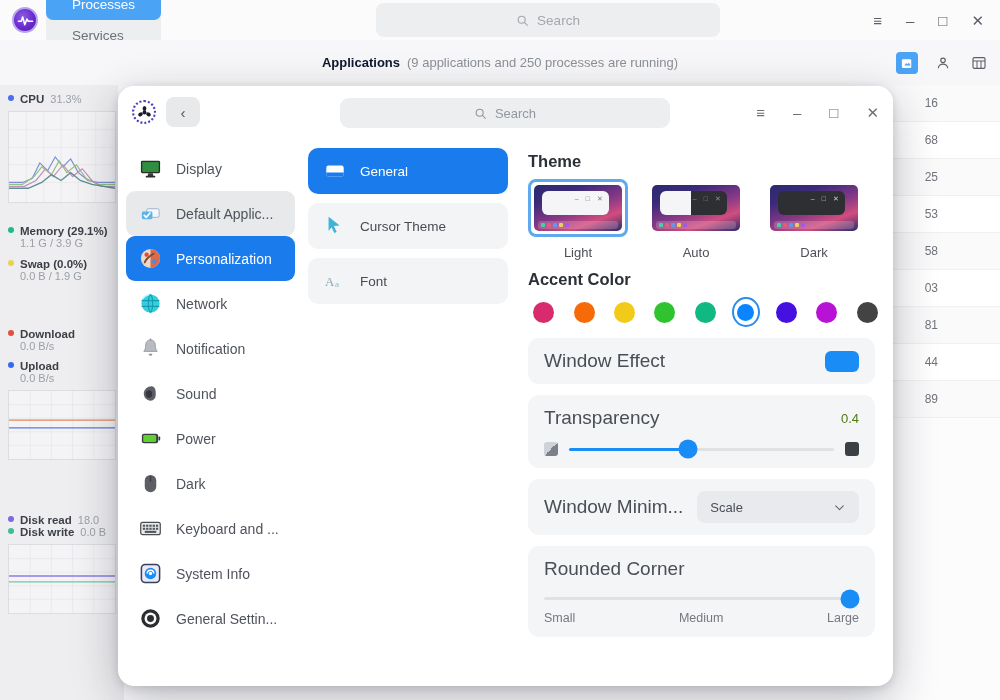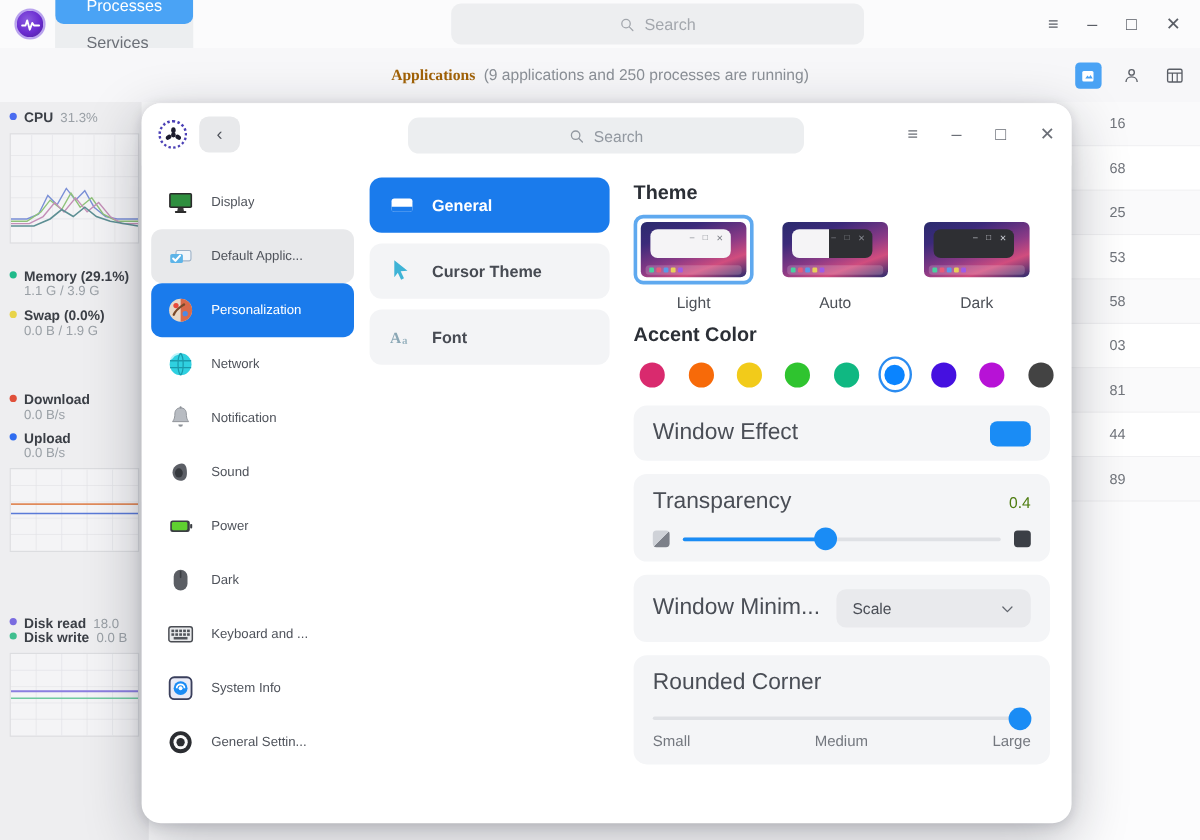--- a/index.html
+++ b/index.html
@@ -38,21 +38,21 @@
   .bg-wincontrols {
     position: absolute; right: 6px; top: 0; height: 40px;
     display: flex; align-items: center; gap: 24px; padding-right: 10px;
   }
   .wc { color: #5a5e66; font-size: 15px; line-height: 1; cursor: default; }
 
   .bg-subbar {
     position: absolute; top: 40px; left: 0; right: 0; height: 45px;
     background: #f7f7f9; display: flex; align-items: center; justify-content: center;
   }
-  .bg-apps-label { font-size: 13px; font-weight: bold; color: #a16207; font-family: Liberation Serif, serif; }
+  .bg-apps-label { font-size: 13px; font-weight: bold; color: #0f172a; }
   .bg-apps-count { font-size: 13px; color: #8b9097; margin-left: 7px; }
   .bg-tools {
     position: absolute; right: 10px; top: 52px;
     display: flex; align-items: center; gap: 14px;
   }
   .tool-ic { width: 22px; height: 22px; display: flex; align-items: center; justify-content: center; }
   .tool-ic.sel { background: #4aa3f5; border-radius: 4px; }
 
   .bg-sidepanel {
     position: absolute; left: 0; top: 85px; width: 124px; bottom: 0;
@@ -109,33 +109,32 @@
   .dlg-wc .wc { color: #6b6f77; font-size: 15px; }
 
   .dlg-body { position: absolute; top: 52px; left: 0; right: 0; bottom: 0; display: flex; }
 
   
   .set-side { width: 185px; padding: 8px 8px 0 8px; overflow: hidden; flex: none; }
   .set-item {
     display: flex; align-items: center; gap: 13px; height: 45px;
     padding: 0 12px; border-radius: 9px; cursor: default; margin-bottom: 0px;
   }
-  .set-item .label { font-size: 11px; color: #4f535b; white-space: nowrap; overflow: hidden; }
+  .set-item .label { font-size: 14px; color: #4f535b; white-space: nowrap; overflow: hidden; }
   .set-item.hover { background: #e8e9eb; }
   .set-item.active { background: #1a7bec; }
   .set-item.active .label { color: #ffffff; }
   .ic { width: 25px; height: 25px; flex: none; display: flex; align-items: center; justify-content: center; }
 
   
   .mid-col { width: 215px; padding: 10px 10px 0 5px; flex: none; }
   .mid-item {
     display: flex; align-items: center; gap: 13px; height: 46px;
     padding: 0 14px; border-radius: 10px; margin-bottom: 9px; cursor: default;
     background: #f3f4f6;
-    font-weight: bold;
   }
   .mid-item.active { background: #1a7bec; }
   .mid-item .label { font-size: 13.5px; color: #474b53; }
   .mid-item.active .label { color: #ffffff; }
 
   
   .right-pane { flex: 1; padding: 8px 12px 0 4px; overflow: hidden; }
   .sec-title { font-size: 16.5px; font-weight: bold; color: #2b2f36; margin: 6px 0 8px 6px; }
 
   .themes { display: flex; gap: 18px; margin: 0 0 4px 6px; }

